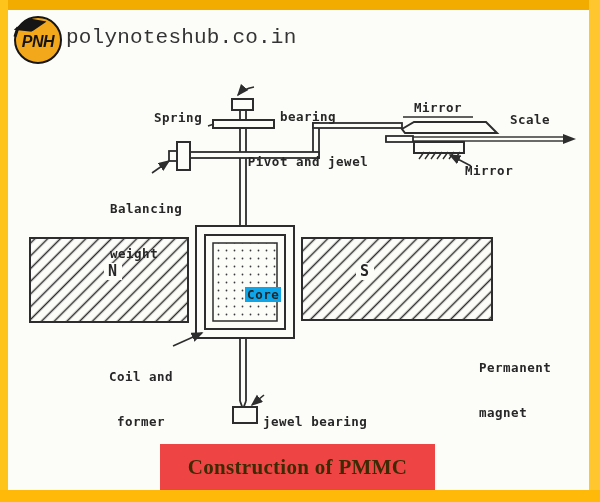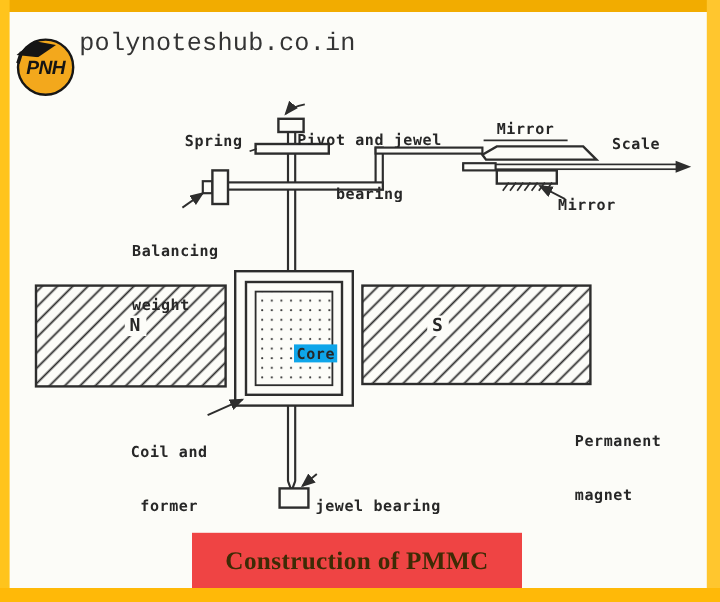--- a/index.html
+++ b/index.html
@@ -8,21 +8,21 @@
     position:relative; width:600px; height:502px;
     background:#fcfcf8; overflow:hidden;
     font-family:"DejaVu Sans Mono", monospace;
   }
   .frame { position:absolute; z-index:30; }
   .frame-top    { left:0; top:0; width:600px; height:10px; background:#f2ac00; }
   .frame-left   { left:0; top:0; width:8px; height:502px; background:#ffc41c; }
   .frame-right  { left:589px; top:0; width:11px; height:502px; background:#ffc62e; }
   .frame-bottom { left:0; top:490px; width:600px; height:12px; background:#ffb908; }
 
-  .logo-wrap { position:absolute; left:12px; top:30px; width:52px; height:52px; z-index:40; }
+  .logo-wrap { position:absolute; left:12px; top:14px; width:52px; height:52px; z-index:40; }
   .logo-circle {
     position:absolute; left:2px; top:2px; width:48px; height:48px;
     background:#f3a81c; border:2.5px solid #161616; border-radius:50%;
     display:flex; align-items:center; justify-content:center;
   }
   .logo-text {
     font-family:"Liberation Sans", sans-serif; font-weight:bold; font-style:italic;
     font-size:16px; color:#141414; letter-spacing:-0.5px; padding-top:4px;
   }
   .logo-cap {
@@ -116,22 +116,22 @@
 
     <path d="M254,87 Q243,89 238,95" fill="none" stroke="#2d2d2d" stroke-width="1.6" marker-end="url(#arw)"></path>
     <path d="M152,173 L169,161" fill="none" stroke="#2d2d2d" stroke-width="1.6" marker-end="url(#arw)"></path>
     <path d="M471,166 L450,155" fill="none" stroke="#2d2d2d" stroke-width="1.6" marker-end="url(#arw)"></path>
     <path d="M173,346 L202,333" fill="none" stroke="#2d2d2d" stroke-width="1.6" marker-end="url(#arw)"></path>
     <path d="M264,395 L252,405" fill="none" stroke="#2d2d2d" stroke-width="1.6" marker-end="url(#arw)"></path>
     <path d="M208,126 L214,124" fill="none" stroke="#2d2d2d" stroke-width="1.4"></path>
   </svg>
 
   <div class="lbl center" style="left:230px; top:79px; width:156px;">
+    <div>bearing</div>
     <div>Pivot and jewel</div>
-    <div>bearing</div>
   </div>
 
   <div class="lbl" style="left:154px; top:110px;">Spring</div>
 
   <div class="lbl" style="left:110px; top:171px;">
     <div>Balancing</div>
     <div>weight</div>
   </div>
 
   <div class="lbl center" style="left:400px; top:100px; width:76px;">Mirror</div>

